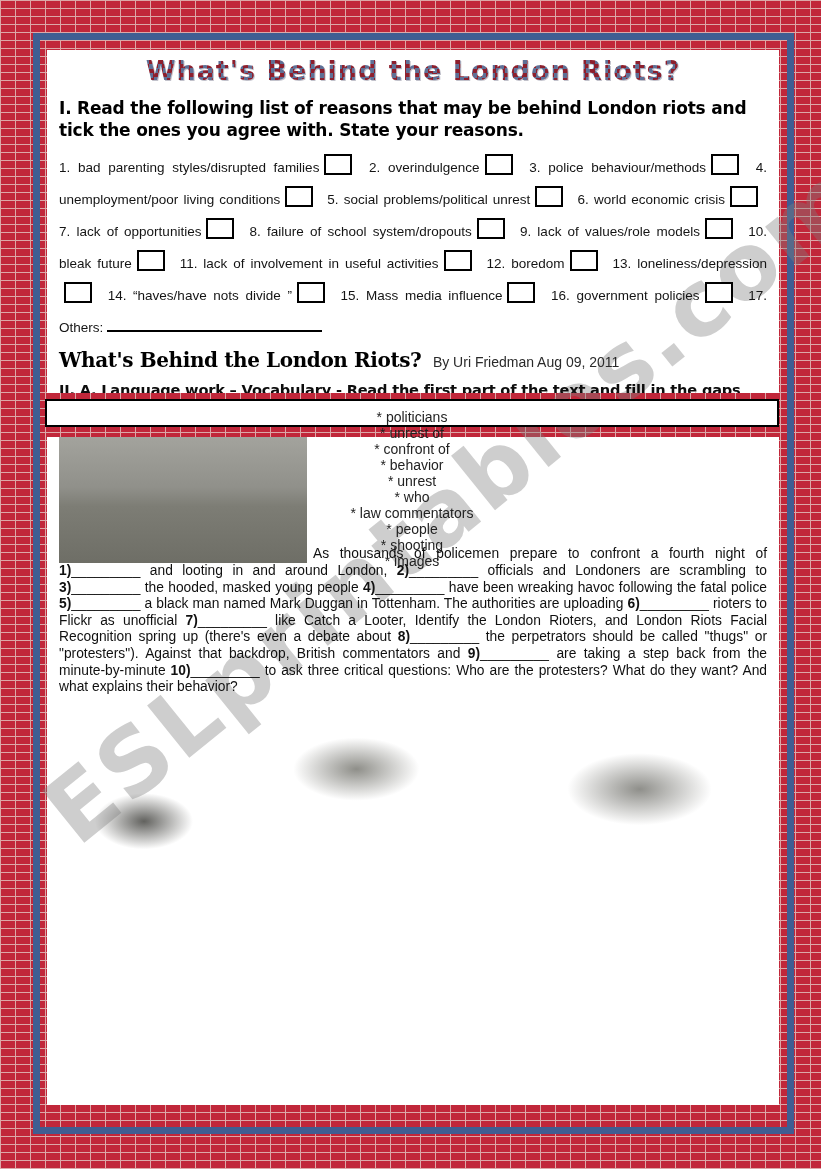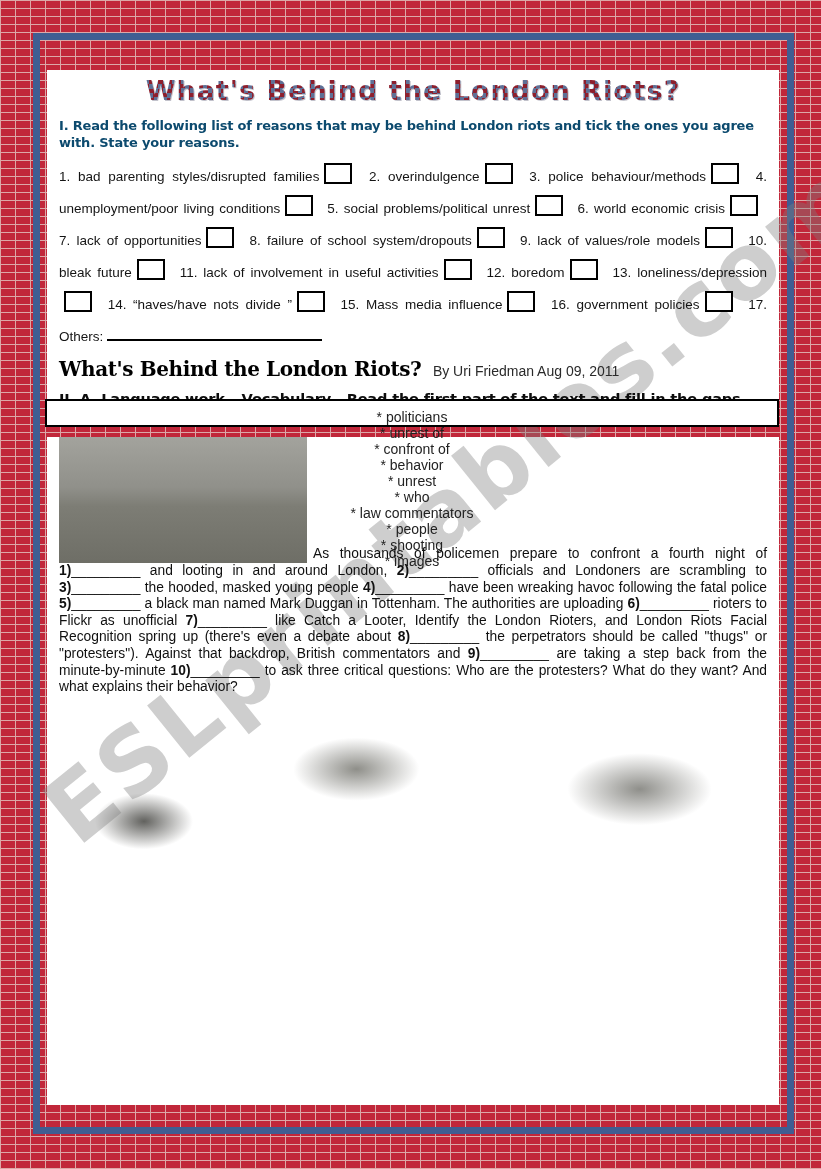--- a/index.html
+++ b/index.html
@@ -12,42 +12,42 @@
       repeating-linear-gradient(90deg,#dca8a8 0 1px,transparent 1px 15px);
   }
   .blue-frame{
     position:absolute;left:33px;top:33px;width:761px;height:1101px;
     box-sizing:border-box;border:7px solid #3f5e92;z-index:0;
   }
   .white-block{
     position:absolute;left:47px;width:732px;background:#ffffff;
     box-sizing:border-box;overflow:hidden;
   }
-  .block-top{top:70px;height:343px;padding:3px 12px 0 12px;}
+  .block-top{top:50px;height:343px;padding:3px 12px 0 12px;}
   .block-body{top:437px;height:668px;padding:0 12px;}
   .word-box{
     position:absolute;left:45px;top:399px;width:734px;height:28px;
     box-sizing:border-box;background:#fff;border:2px solid #000;
     display:flex;align-items:center;justify-content:space-between;
     padding:8px 8px;z-index:2;
     font-size:14px;color:#222;flex-direction:column;
   }
   .word-box span{position:relative;z-index:2;white-space:nowrap;}
   .z2{position:relative;z-index:2;}
 
   .main-title{
     margin:2px 0 7px;text-align:center;
     font-family:"DejaVu Sans",sans-serif;font-weight:bold;font-size:27px;letter-spacing:1px;
     background:conic-gradient(#8d1f2d 25%,#5f7096 0 50%,#8d1f2d 0 75%,#5f7096 0) 0 0/9px 9px;
     -webkit-background-clip:text;background-clip:text;color:transparent;
     filter:drop-shadow(1px 1px 0 rgba(120,120,140,.45));
   }
   .instruction{
-    font-family:"DejaVu Sans",sans-serif;font-weight:bold;font-size:13px;
-    line-height:1.28;margin:12px 0 10px;color:#0c4a6e;letter-spacing:-0.2px;
+    font-family:"DejaVu Sans",sans-serif;font-weight:bold;font-size:17px;
+    line-height:1.28;margin:12px 0 10px;color:#000000;letter-spacing:-0.2px;
   }
   .checklist{
     font-size:13.5px;line-height:32px;color:#141414;text-align:justify;
   }
   .checkbox{
     display:inline-block;width:24px;height:17px;border:2px solid #000;
     background:#fff;vertical-align:-3px;margin:0 9px 0 5px;
     position:relative;z-index:2;
   }
   .others-blank{

